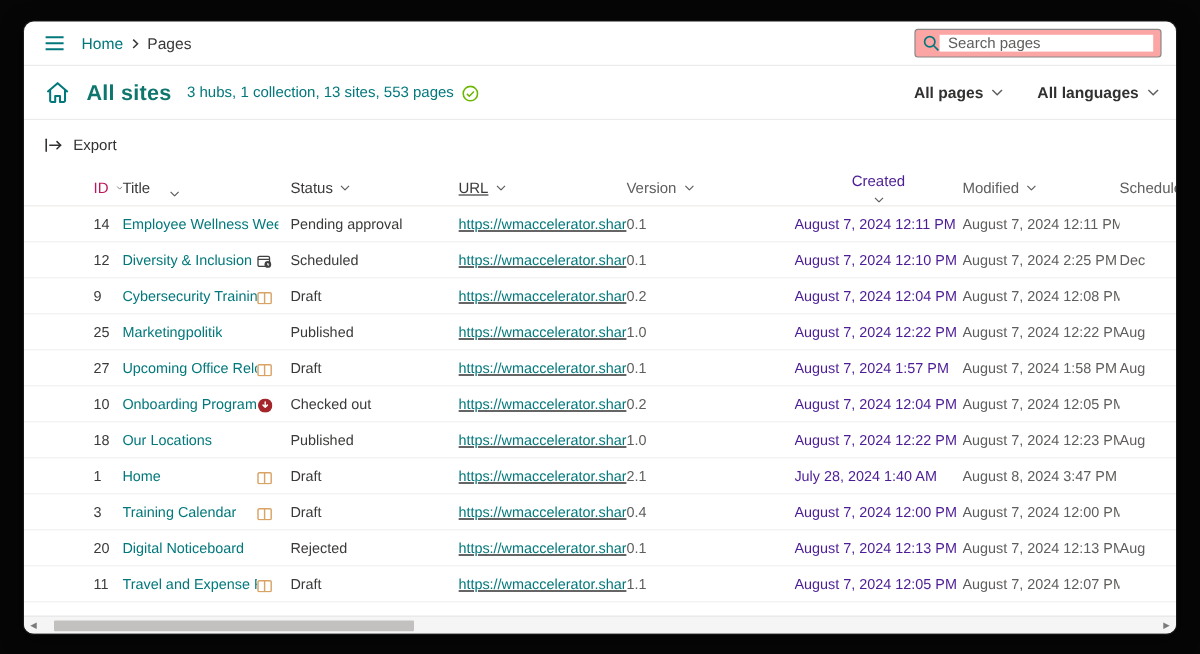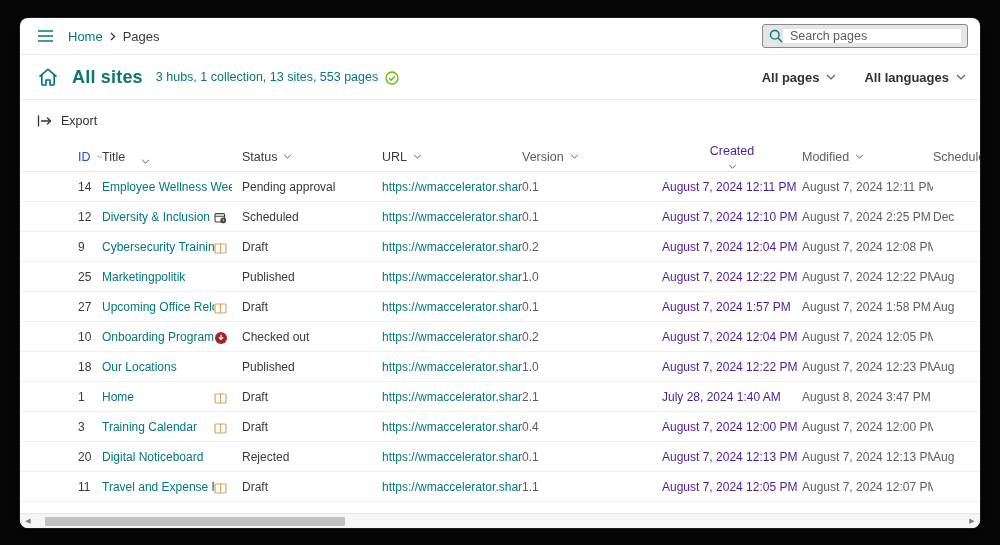--- a/index.html
+++ b/index.html
@@ -10,21 +10,21 @@
     box-shadow:0 0 0 1px #1a1a1a, 0 4px 18px rgba(0,0,0,.6);
     display:flex; flex-direction:column;
   }
   
   .topbar { height:37px; flex:0 0 37px; border-bottom:1px solid #edebe9; display:flex; align-items:center; padding:0 12px 0 17px; }
   .hamburger { display:inline-flex; align-items:center; cursor:pointer; margin-right:14px; }
   .breadcrumb { display:flex; align-items:center; gap:7px; font-size:13px; }
   .crumb-home { color:#03787c; cursor:pointer; }
   .crumb-sep { display:inline-flex; margin-top:1px; }
   .crumb-current { color:#3b3a39; }
-  .searchbox { margin-left:auto; width:206px; height:24px; border:1px solid #8a8886; border-radius:3px; display:flex; align-items:center; padding:0 6px; background:#e5e5e5; }
+  .searchbox { margin-left:auto; width:206px; height:24px; border:1px solid #8a8886; border-radius:3px; display:flex; align-items:center; padding:0 6px; background:#fca5a5; }
   .searchbox svg { flex:0 0 auto; }
   .searchbox input { border:none; outline:none; flex:1; min-width:0; font-size:12.5px; padding-left:7px; color:#323130; font-family:"Liberation Sans", sans-serif; }
   .searchbox input::placeholder { color:#605e5c; }
   
   .siteheader { height:45px; flex:0 0 45px; border-bottom:1px solid #edebe9; display:flex; align-items:center; padding:0 14px 0 17px; }
   .home-icon { display:inline-flex; margin-right:13px; }
   .site-title { font-size:18px; font-weight:700; color:#0f766e; letter-spacing:.2px; }
   .site-stats { font-size:12.5px; color:#03787c; margin-left:13px; }
   .check-icon { display:inline-flex; margin-left:7px; margin-top:2px; }
   .filters { margin-left:auto; display:flex; align-items:flex-end; gap:28px; }
@@ -35,26 +35,26 @@
   
   .tablewrap { flex:1; overflow:hidden; position:relative; }
   .thead, .trow { display:flex; align-items:center; padding-left:38px; }
   .thead { height:30px; border-bottom:1px solid #edebe9; }
   .hcell { display:flex; align-items:center; gap:6px; font-size:12.5px; color:#3b3a39; cursor:pointer; white-space:nowrap; overflow:hidden; }
   .trow { height:30px; border-bottom:1px solid #f1f0ef; }
   .cell { font-size:12px; white-space:nowrap; overflow:hidden; padding-right:10px; }
   .col-id { width:44px; padding-left:20px; color:#3b3a39; }
   .col-title { width:140px; display:flex; align-items:flex-end; }
   .col-status { width:140px; color:#3b3a39; }
-  .col-url { width:140px; }
+  .col-url { width:140px;text-decoration:underline; }
   .col-version { width:140px; color:#605e5c; }
   .col-created { width:140px; color:#4c1d95;flex-direction:column; }
   .col-modified { width:131px; color:#605e5c; }
   .col-scheduled { flex:1; min-width:0; color:#605e5c; }
-  .hcell.col-id { color:#1d4ed8; }
+  .hcell.col-id { color:#be185d; }
   .title-link { color:#03787c; cursor:pointer; overflow:hidden; white-space:nowrap; }
   .ticon { display:none; align-items:center; margin-left:auto; margin-right:5px; flex:0 0 auto; }
   .url-link { color:#03787c; cursor:pointer; }
   
   .hscroll { position:absolute; left:0; right:0; bottom:0; height:15px; background:#f5f5f5; border-top:1px solid #e8e8e8; display:flex; align-items:center; }
   .hs-arrow { width:16px; font-size:7px; color:#7a7a7a; text-align:center; cursor:pointer; user-select:none; }
   .hs-arrow.right { margin-left:auto; }
   .hs-thumb { position:absolute; left:25px; width:300px; top:3px; height:9px; background:#c3c1bf; border-radius:1px; cursor:grab; }
 </style>
 </head>

